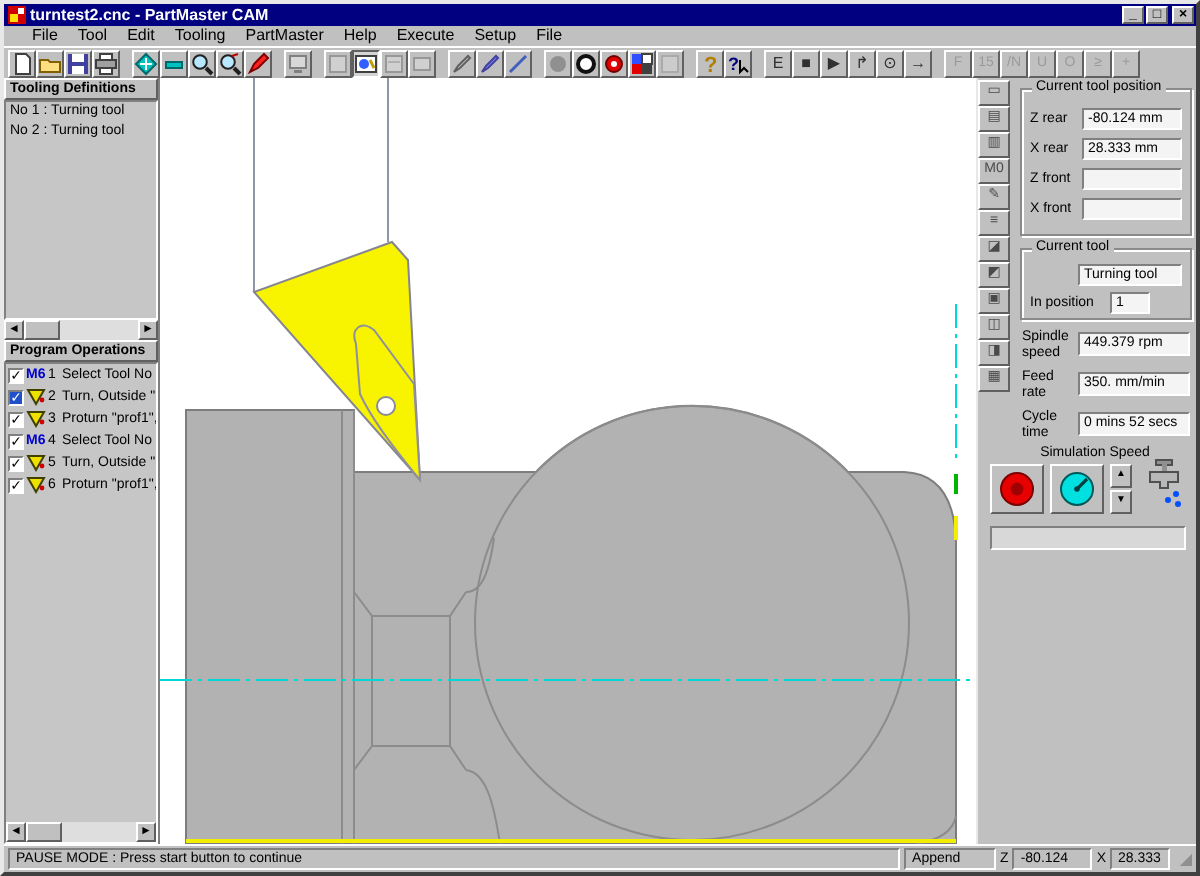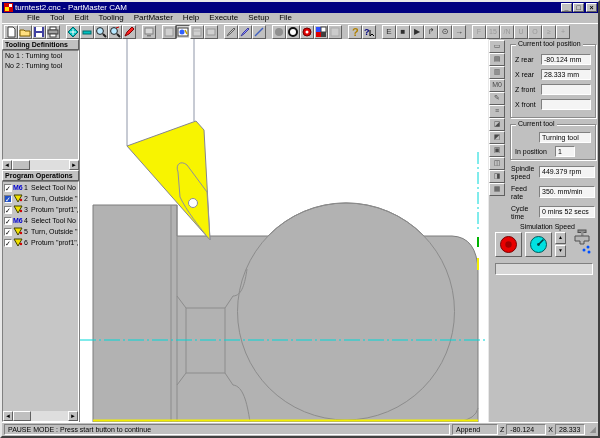--- a/index.html
+++ b/index.html
@@ -2,24 +2,24 @@
 <html><head>
 <meta charset="utf-8">
 <style>
   html,body{margin:0;padding:0;background:#808080;font-family:"Liberation Sans",sans-serif;}
   *{box-sizing:border-box;}
   #window{width:600px;height:438px;background:#c0c0c0;position:relative;
     border:2px solid;border-color:#e8e8e8 #404040 #404040 #e8e8e8;display:flex;flex-direction:column;}
   
   .titlebar{height:11px;background:#000080;display:flex;align-items:center;padding:0 1px;flex:0 0 auto;}
   .titlebar .ticon{width:9px;height:9px;margin:0 2px 0 1px;}
-  .titlebar .ttext{color:#fff;font-size:8px;font-weight:normal;line-height:9px;flex:1;white-space:nowrap;overflow:hidden;}
+  .titlebar .ttext{color:#fff;font-size:8px;font-weight:bold;line-height:9px;flex:1;white-space:nowrap;overflow:hidden;}
   .wbtn{width:11px;height:9px;background:#c0c0c0;font-size:7px;line-height:7px;text-align:center;color:#000;margin-left:1px;font-weight:bold;}
   
-  .menubar{height:10px;display:flex;align-items:center;padding-left:20px;flex:0 0 auto;}
+  .menubar{height:10px;display:flex;align-items:center;padding-left:9px;flex:0 0 auto;}
   .menu-item{font-size:8px;line-height:10px;padding:0 5px;color:#000;white-space:nowrap;}
   
   .toolbar{height:16px;border-top:1px solid #fff;display:flex;align-items:center;padding-left:2px;flex:0 0 auto;}
   .tb{width:14px;height:14px;background:#c0c0c0;display:inline-flex;align-items:center;justify-content:center;
       border:1px solid;border-color:#ffffff #606060 #606060 #ffffff;flex:0 0 auto;overflow:hidden;}
   .tb.pressed{border-color:#606060 #ffffff #ffffff #606060;background:#d4d4d4;}
   .tb .g{font-size:8px;line-height:8px;color:#303030;}
   .tb .g.dis{color:#9a9a9a;font-size:7px;}
   .tbsep{width:6px;height:14px;flex:0 0 auto;}
   

